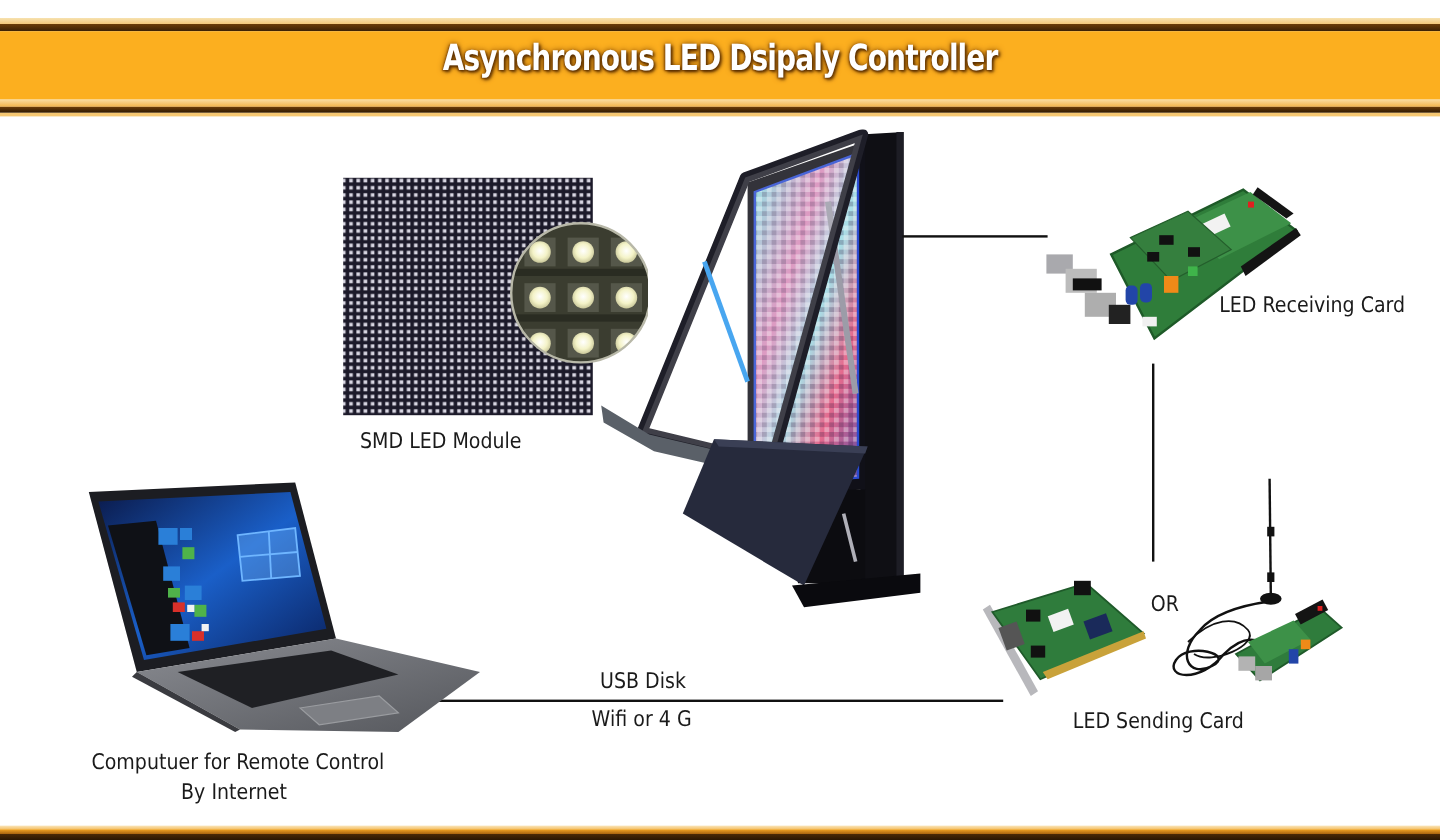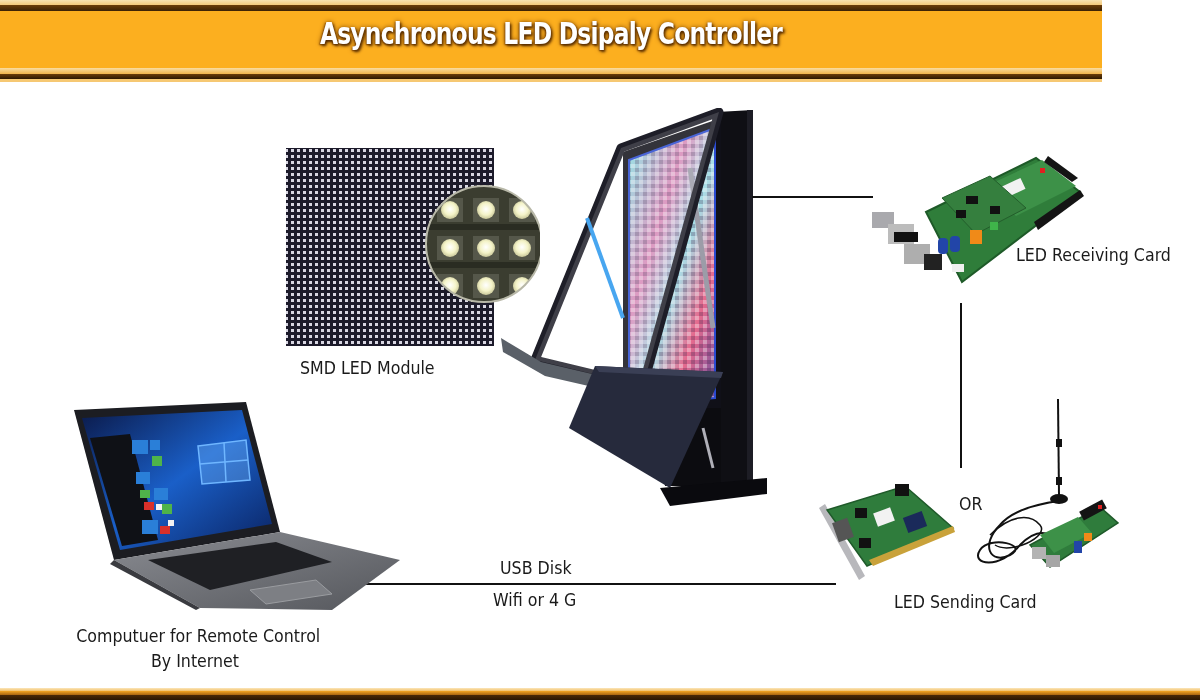--- a/index.html
+++ b/index.html
@@ -1,18 +1,18 @@
 <!DOCTYPE html>
 <html><head>
 <meta charset="utf-8">
 <style>
   html, body { margin: 0; padding: 0; }
   body { width: 1200px; height: 700px; position: relative; overflow: hidden; background: #ffffff;
          font-family: "Liberation Sans", "DejaVu Sans", sans-serif; }
-  .banner { position: absolute; left: 0; top: 0; width: 1102px; height: 82px; }
+  .banner { position: absolute; left: 0; top: 15px; width: 1200px; height: 82px; }
   .banner .b-light-top { position: absolute; left:0; top:0; width:100%; height:5px;
      background: linear-gradient(#f7e2b0, #f3c879); }
   .banner .b-dark-top { position: absolute; left:0; top:5px; width:100%; height:6px;
      background: linear-gradient(#6b3d08, #3b2104); }
   .banner .b-orange { position: absolute; left:0; top:11px; width:100%; height:57px; background: #fcaf1f; }
   .banner .b-light-bot { position: absolute; left:0; top:68px; width:100%; height:6px;
      background: linear-gradient(#f9dca0, #f1b44a); }
   .banner .b-dark-bot { position: absolute; left:0; top:74px; width:100%; height:5px;
      background: linear-gradient(#6b3d08, #2d1903); }
   .banner .b-light-bot2 { position: absolute; left:0; top:79px; width:100%; height:3px; background:#f6c873; }

